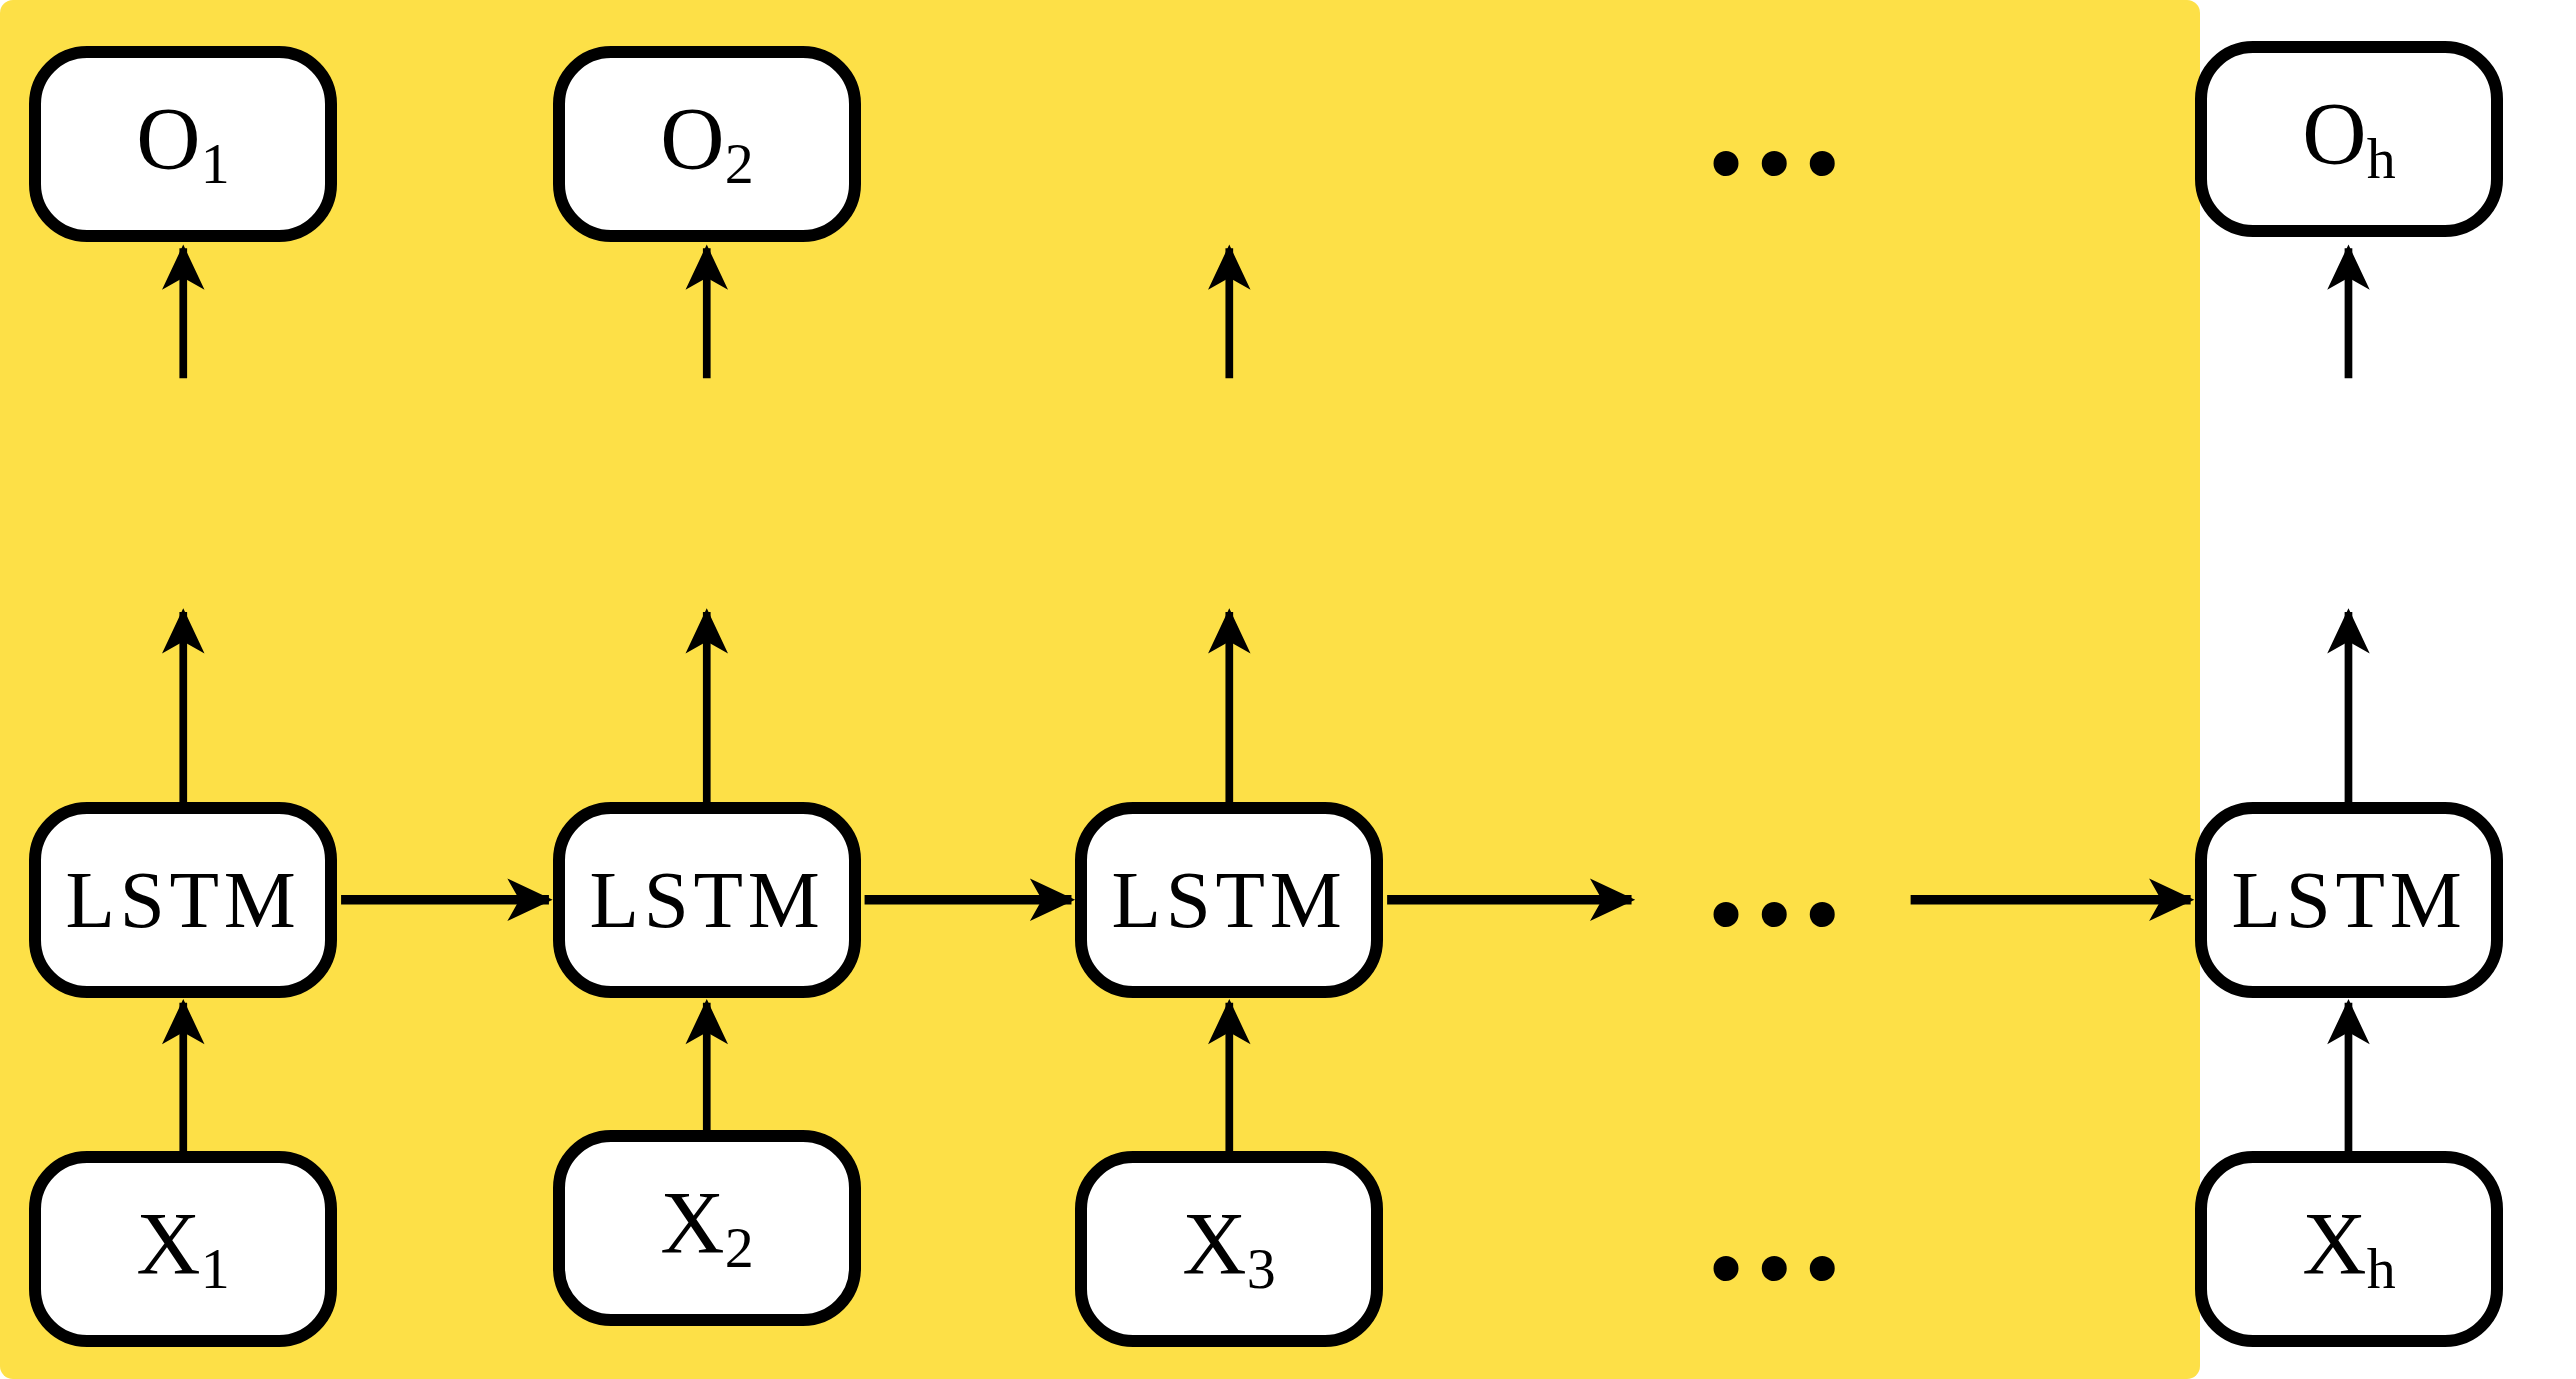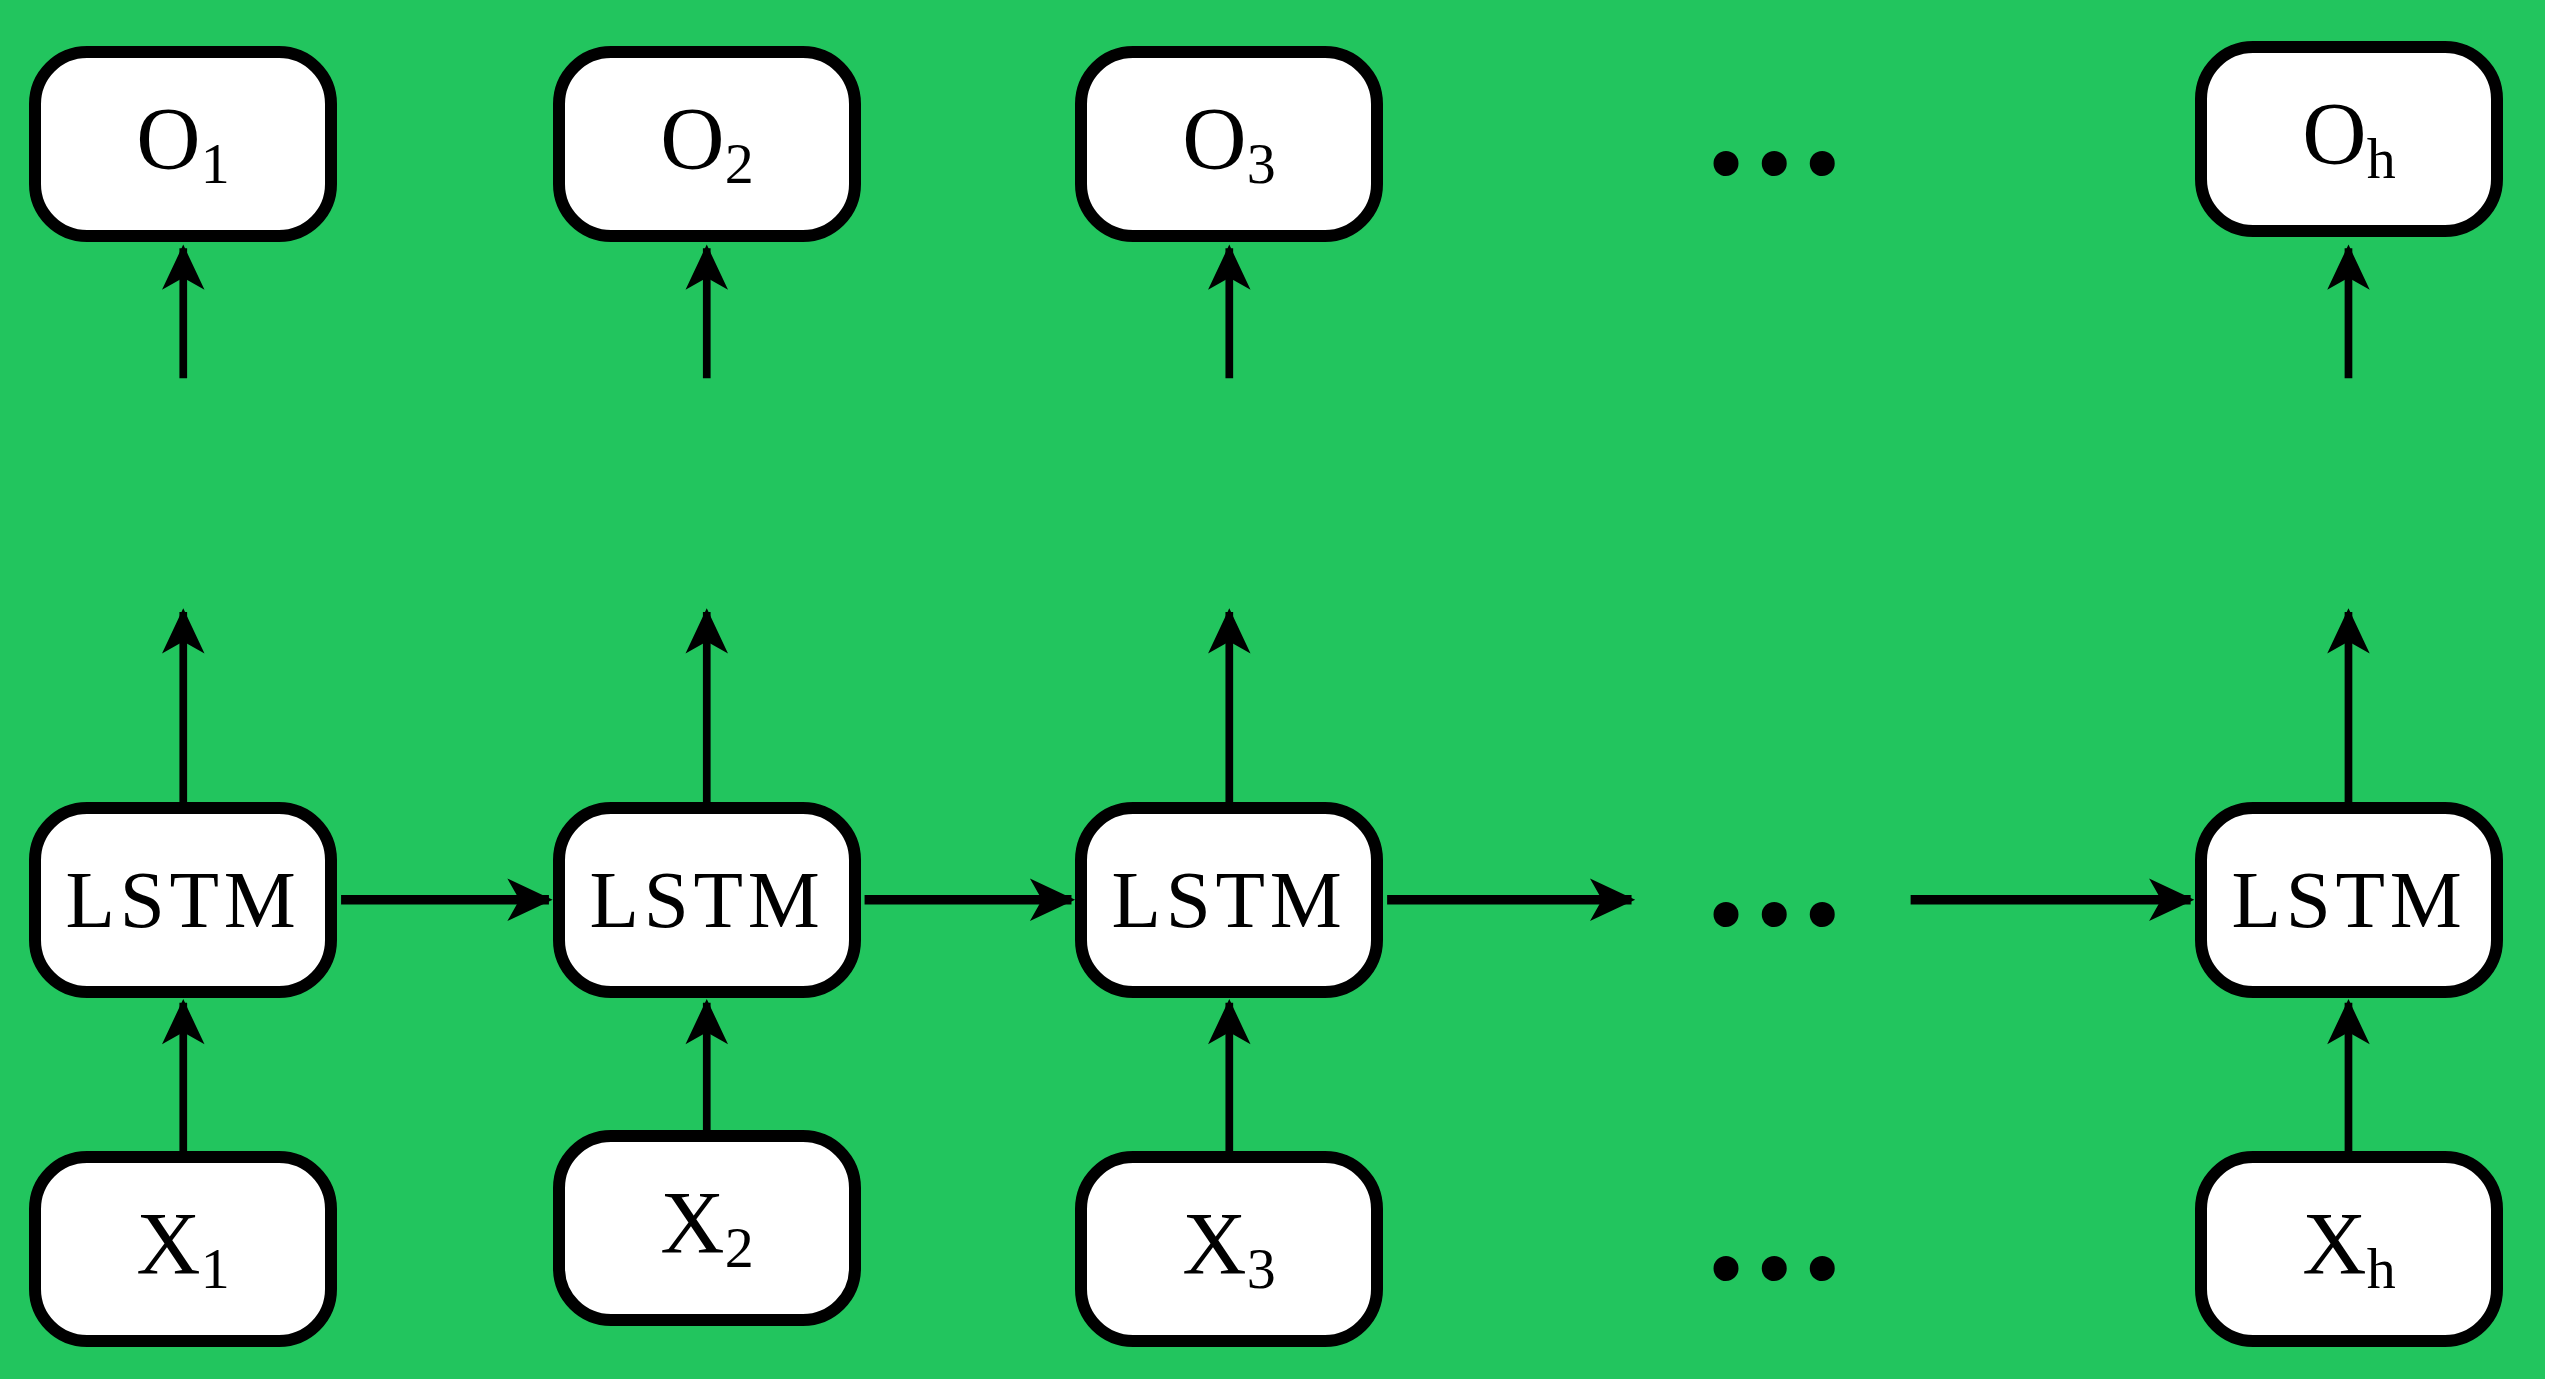--- a/index.html
+++ b/index.html
@@ -5,25 +5,26 @@
   html, body {
     margin: 0;
     padding: 0;
     width: 2576px;
     height: 1379px;
     background: #ffffff;
     overflow: hidden;
   }
   .canvas {
     position: relative;
-    width: 2545px;
+    width: 2200px;
     height: 1379px;
-    background: #22c55e;
+    background: #fde047;
     font-family: "Liberation Serif", serif;
     color: #000000;
+    border-radius: 13px;
   }
   .arrows {
     position: absolute;
     left: 0; top: 0;
     width: 2576px;
     height: 1379px;
   }
   .box {
     position: absolute;
     box-sizing: border-box;
@@ -108,23 +109,20 @@
     <line x1="1441" y1="935" x2="1695" y2="935" stroke="#000" stroke-width="10" marker-end="url(#head)"></line>
     <line x1="1985" y1="935" x2="2276" y2="935" stroke="#000" stroke-width="10" marker-end="url(#head)"></line>
   </svg>
 
   <div class="box node" style="left:29px; top:46px;">
     <span class="node-label"><span>O</span><span class="sub">1</span></span>
   </div>
   <div class="box node" style="left:553px; top:46px;font-family:Liberation Serif, serif;">
     <span class="node-label"><span>O</span><span class="sub">2</span></span>
   </div>
-  <div class="box node" style="left:1075px; top:46px;">
-    <span class="node-label"><span>O</span><span class="sub">3</span></span>
-  </div>
   <div class="box node" style="left:2195px; top:41px;">
     <span class="node-label"><span>O</span><span class="sub">h</span></span>
   </div>
   <div class="dots" style="left:1779px; top:45px;">...</div>
 
 
   <div class="box node" style="left:29px; top:802px;">
     <span class="lstm-label">LSTM</span>
   </div>
   <div class="box node" style="left:553px; top:802px;">

